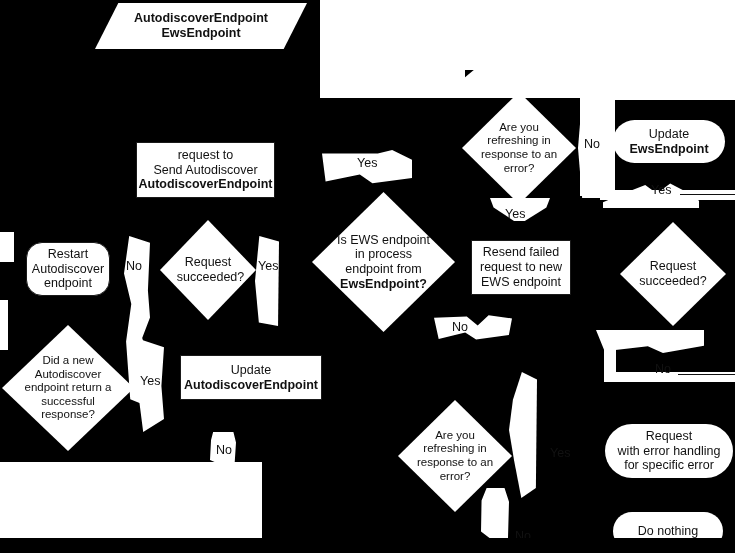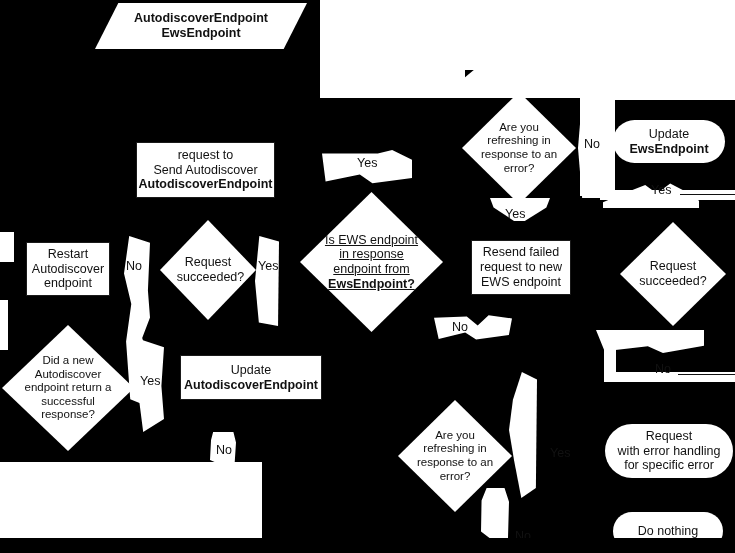--- a/index.html
+++ b/index.html
@@ -130,21 +130,21 @@
     </div>
   </div>
 
   <div class="node decision" style="left:160px;top:220px;width:96px;height:100px;">
     <div class="inner">
       <div>Request</div>
       <div>succeeded?</div>
     </div>
   </div>
 
-  <div class="node process" style="left:26px;top:242px;width:84px;height:54px;">
+  <div class="node process" style="left:26px;top:242px;width:84px;height:54px;border-radius:16px;">
     <div>
       <div>Restart</div>
       <div>Autodiscover</div>
       <div>endpoint</div>
     </div>
   </div>
 
   <div class="node decision" style="left:2px;top:325px;width:132px;height:126px;font-size:11.5px;">
     <div class="inner" style="width:88%;">
       <div>Did a new</div>
@@ -155,24 +155,24 @@
     </div>
   </div>
 
   <div class="node process" style="left:180px;top:355px;width:142px;height:45px;">
     <div>
       <div>Update</div>
       <div style="font-weight:bold">AutodiscoverEndpoint</div>
     </div>
   </div>
 
-  <div class="node decision" style="left:300px;top:192px;width:143px;height:140px;text-decoration:underline;">
+  <div class="node decision" style="left:312px;top:192px;width:143px;height:140px;">
     <div class="inner" style="width:86%;">
       <div>Is EWS endpoint</div>
-      <div>in response</div>
+      <div>in process</div>
       <div>endpoint from</div>
       <div style="font-weight:bold">EwsEndpoint?</div>
     </div>
   </div>
 
   <div class="node decision" style="left:462px;top:92px;width:114px;height:112px;font-size:11.5px;">
     <div class="inner" style="width:88%;">
       <div>Are you</div>
       <div>refreshing in</div>
       <div>response to an</div>

